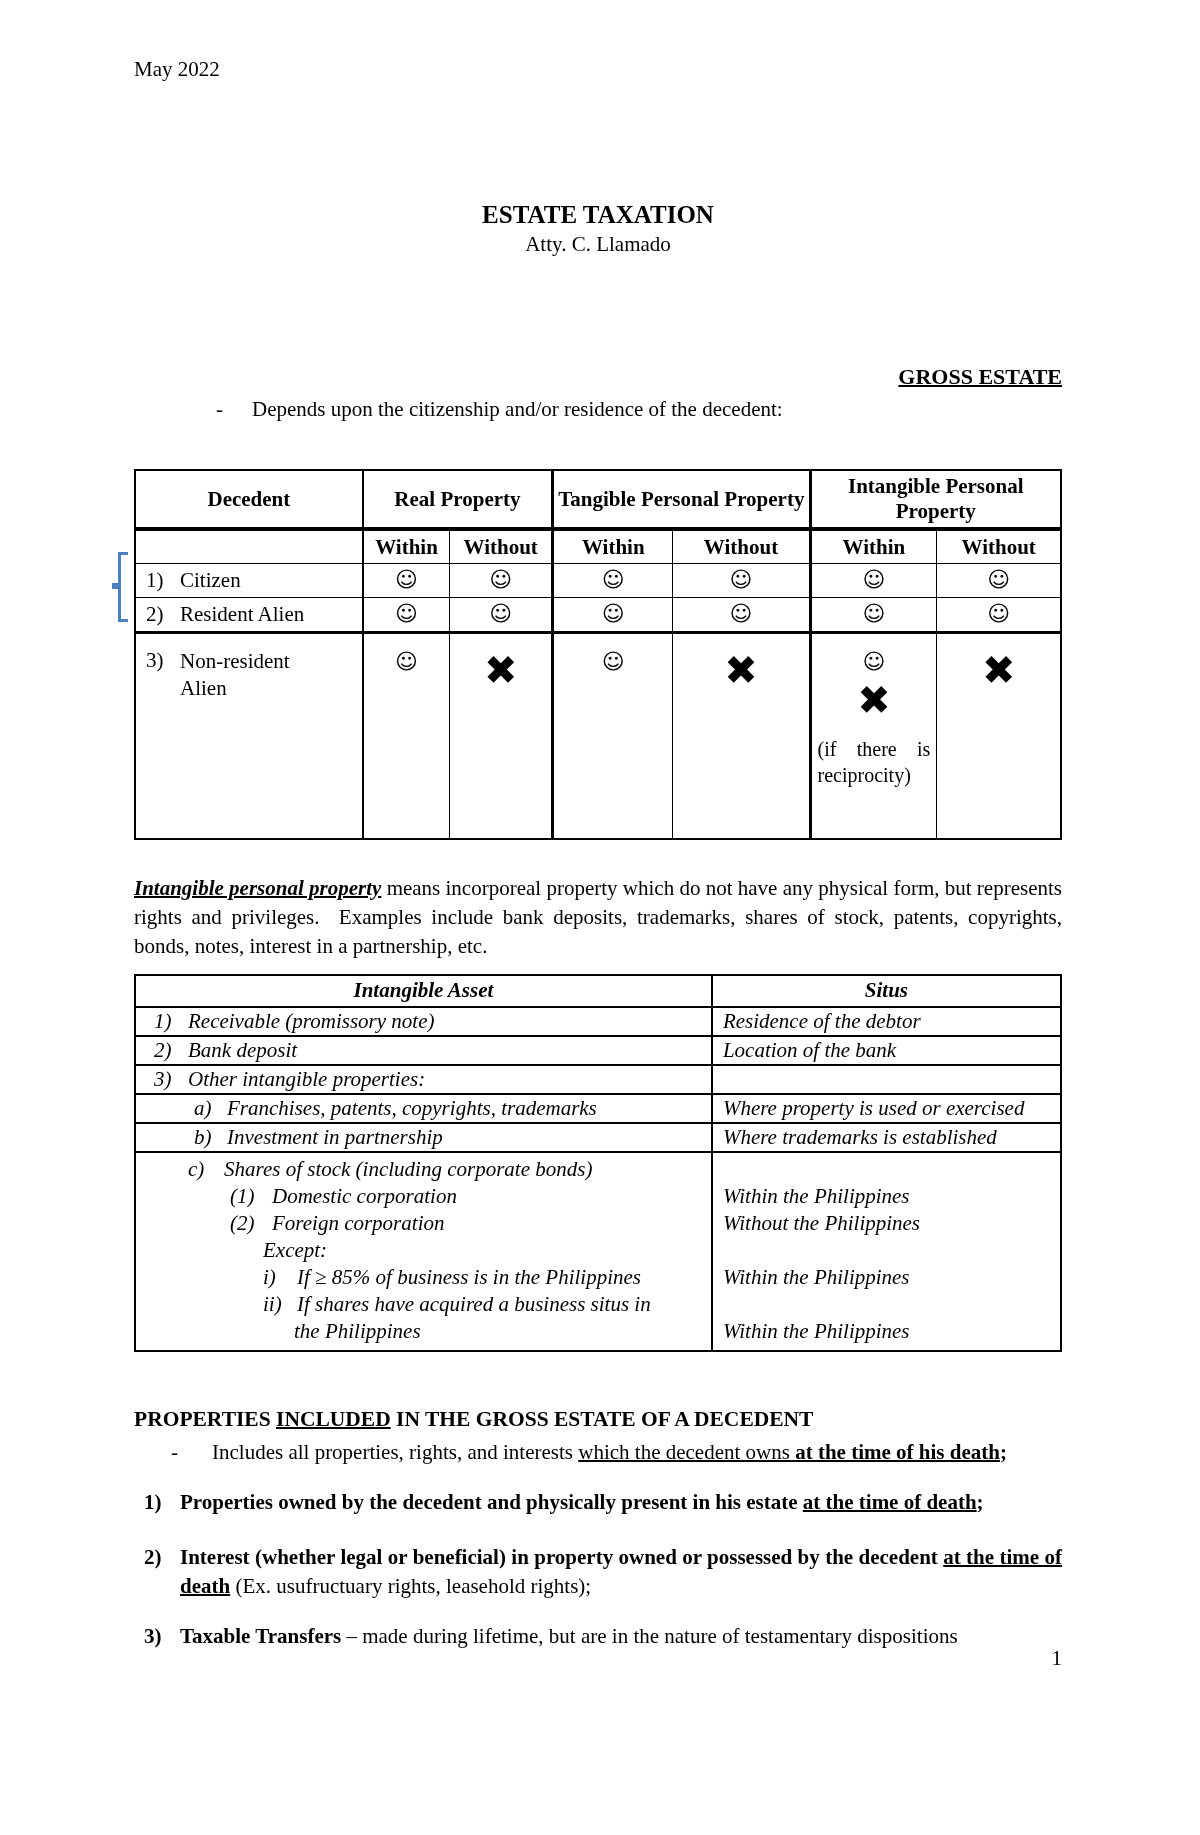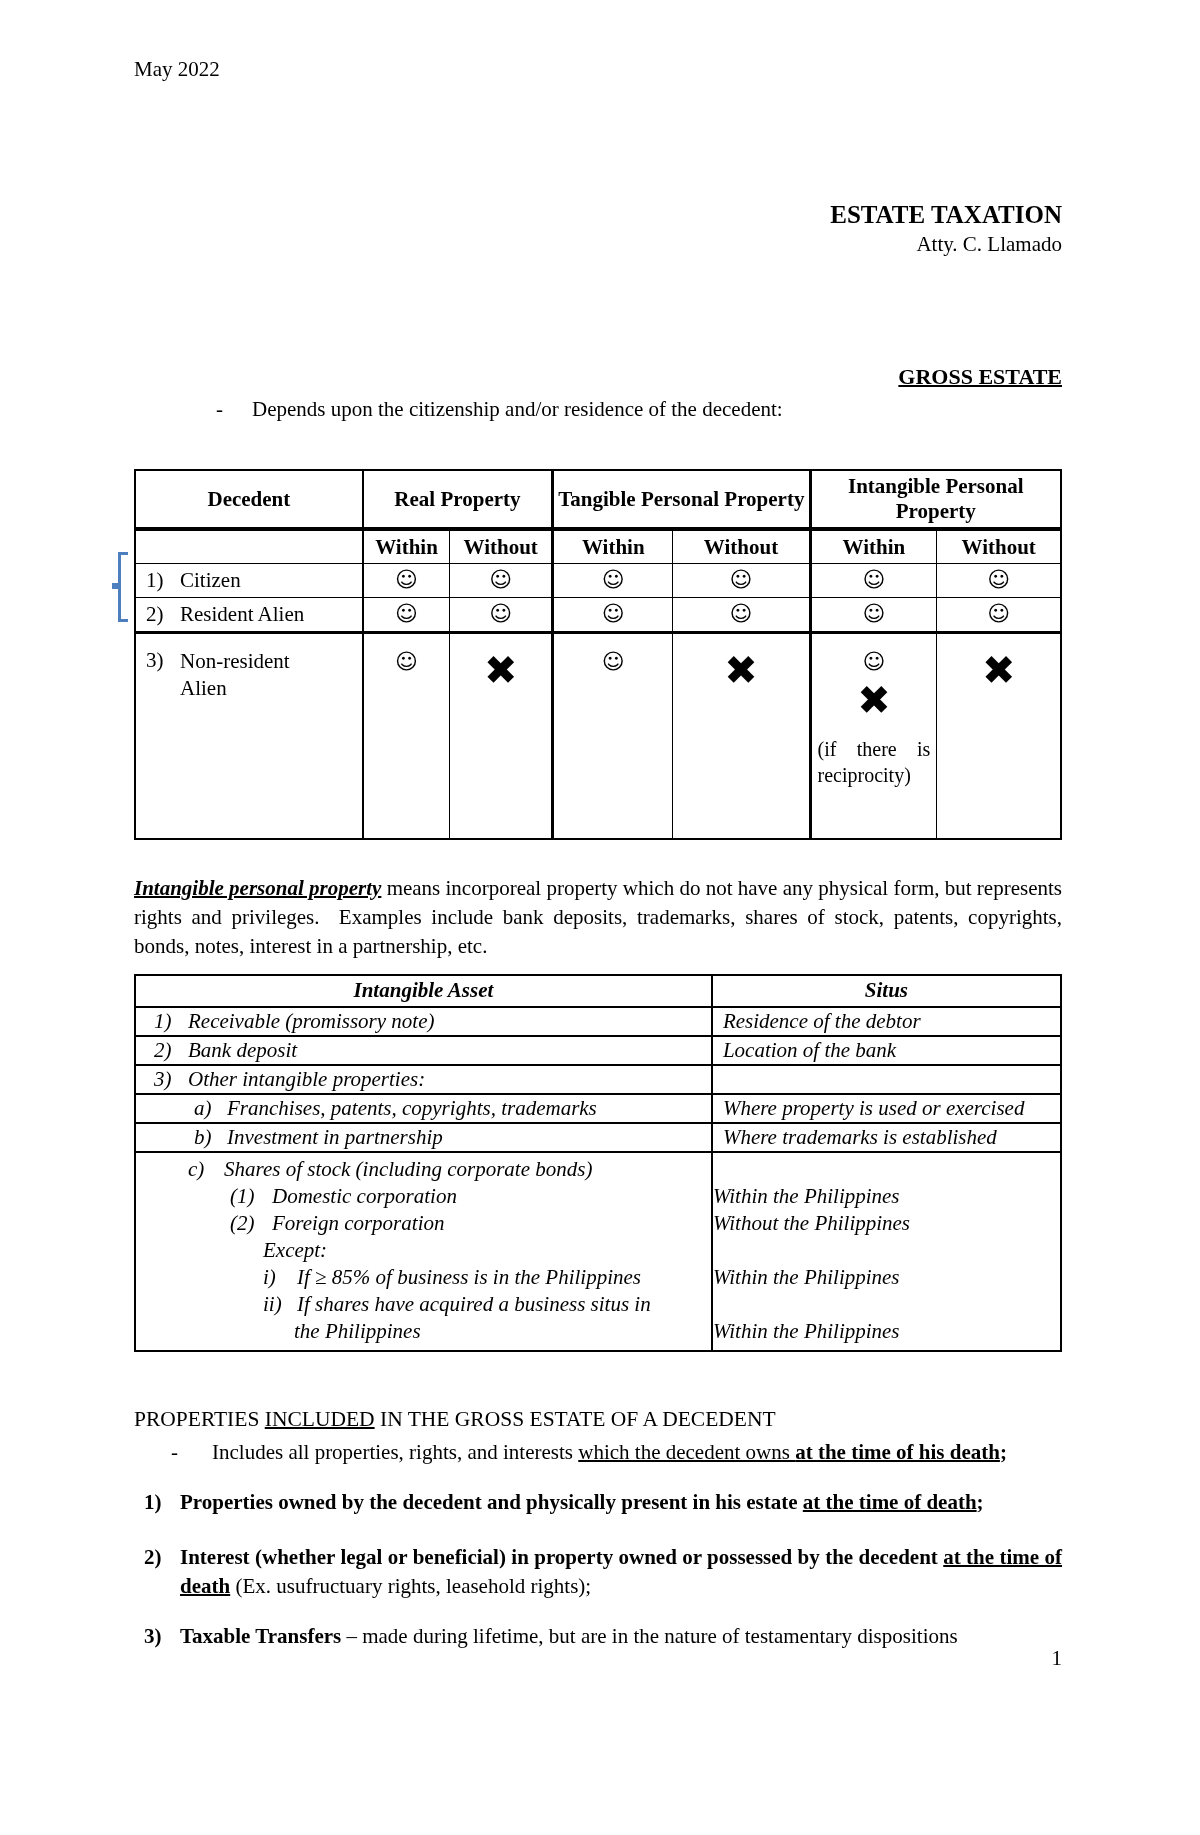--- a/index.html
+++ b/index.html
@@ -5,21 +5,21 @@
   html,body { margin:0; padding:0; background:#ffffff; }
   .page {
     position:relative; width:1200px; height:1835px; background:#ffffff;
     font-family:"Liberation Serif", "DejaVu Serif", serif;
     color:#000; font-size:21px; overflow:hidden;
   }
   .content { position:absolute; left:134px; top:0; width:928px; }
 
   .date { margin-top:56px; line-height:27px; }
 
-  .title-block { margin-top:118px; text-align:right; }
+  .title-block { margin-top:118px; text-align:center; }
   .doc-title { font-size:25px; font-weight:bold; line-height:28px; }
   .doc-author { font-size:21px; line-height:26px; margin-top:2px; }
 
   .section-heading {
     margin-top:106px; font-weight:bold; font-size:22px; line-height:27px;
     text-decoration:underline; text-decoration-thickness:2px;text-align:right;
   }
   .bullet1 { margin-top:5px; display:flex; line-height:28px; }
   .bullet1 .dash { margin-left:82px; width:36px; flex:none; }
 
@@ -67,24 +67,24 @@
   .t2 .ln .n { flex:none; }
   .t2 .i0 { padding-left:18px; } .t2 .i0 .n { width:34px; }
   .t2 .i1 { padding-left:58px; } .t2 .i1 .n { width:33px; }
   .t2 .situs { padding-left:10px; line-height:26px; }
   .t2 td.ccell { padding-top:3px; padding-bottom:5px; }
   .t2 .cl { display:flex; height:27px; line-height:27px; }
   .t2 .c0 { padding-left:52px; } .t2 .c0 .n { width:36px; }
   .t2 .c1 { padding-left:94px; } .t2 .c1 .n { width:42px; }
   .t2 .c2 { padding-left:127px; } .t2 .c2 .n { width:34px; }
   .t2 .c3 { padding-left:158px; }
-  .t2 .cr { height:27px; line-height:27px; }
-
-  
-  .ph { margin-top:54px; font-weight:normal; font-size:21.5px; line-height:27px; }
+  .t2 .cr { height:27px; line-height:27px; padding-left:10px; }
+
+  
+  .ph { margin-top:54px; font-weight:bold; font-size:21.5px; line-height:27px; }
   .ph .u { text-decoration:underline; text-decoration-thickness:2px; }
   .bullet2 { margin-top:5px; display:flex; text-align:justify; line-height:29px; }
   .bullet2 .dash { margin-left:37px; width:41px; flex:none; }
   .bullet2 .txt { flex:1; }
   .ul { text-decoration:underline; text-decoration-thickness:1.5px; }
   .bul { font-weight:bold; text-decoration:underline; text-decoration-thickness:2px; }
   .b { font-weight:bold; }
   .item { display:flex; text-align:justify; line-height:29px; padding-left:10px; }
   .item .n { width:36px; flex:none; font-weight:bold; }
   .item .body { flex:1; }

